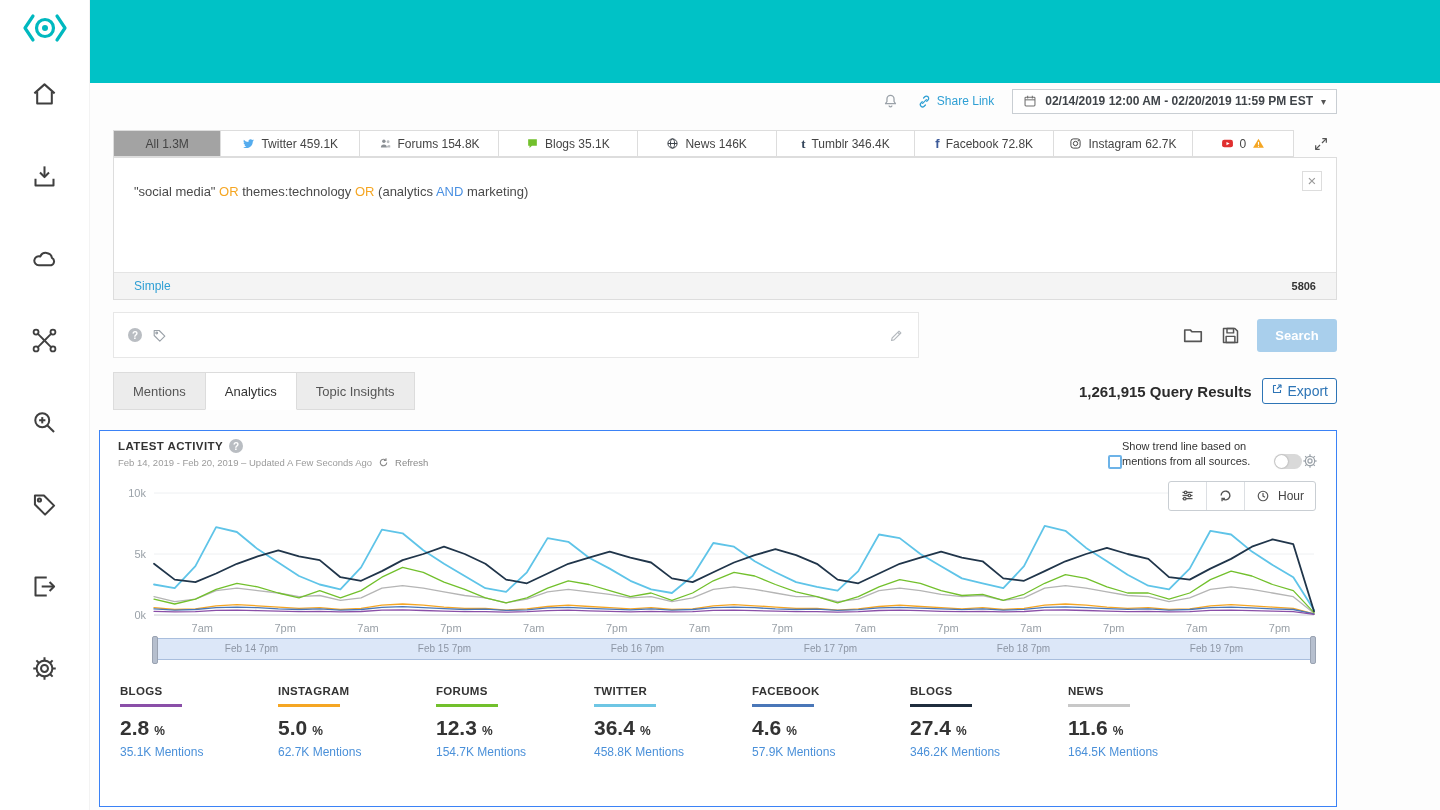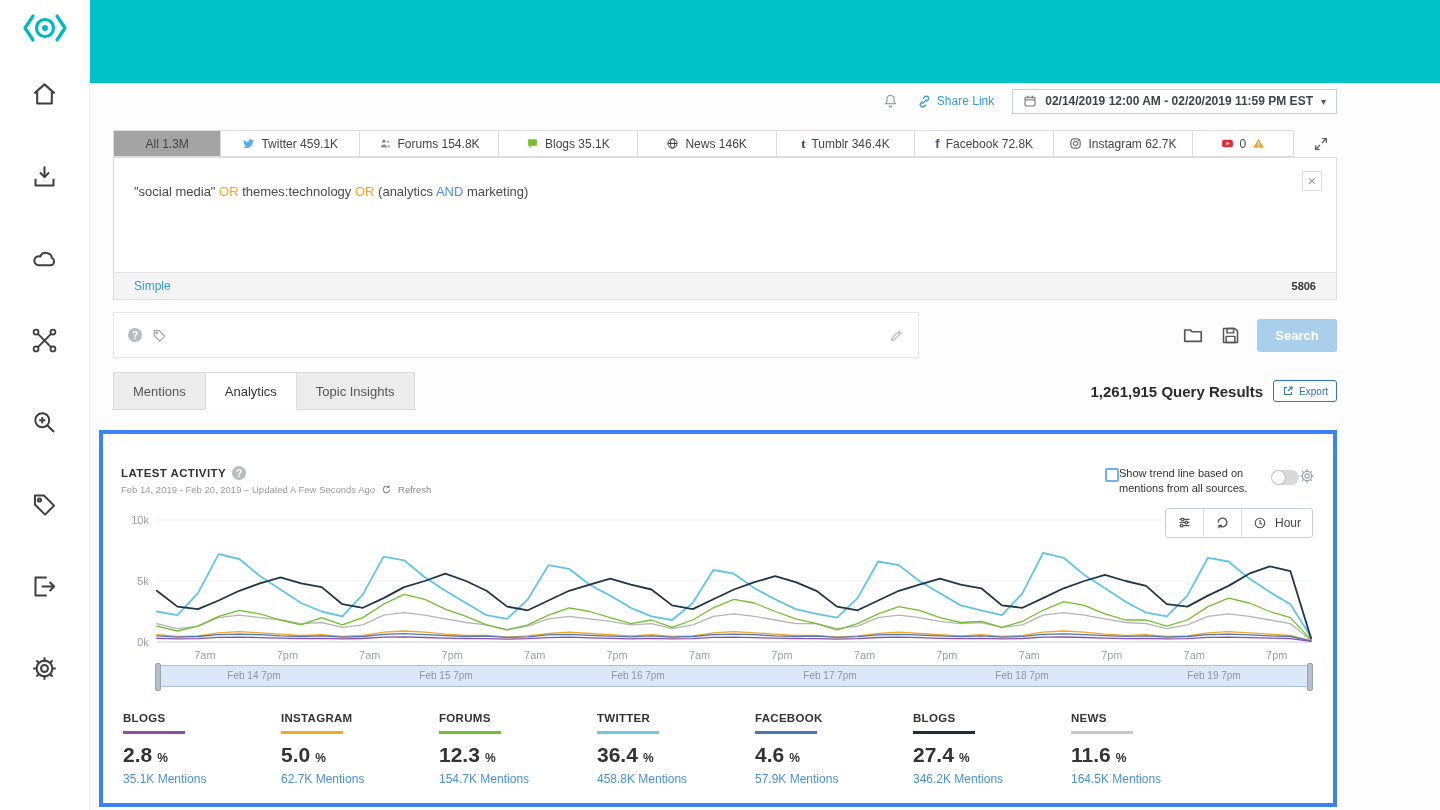--- a/index.html
+++ b/index.html
@@ -55,30 +55,30 @@
   .right-tools{display:flex;align-items:center;gap:16px;margin-left:auto}
   .tool-icon{cursor:pointer;display:flex}
   .search-btn{width:80px;height:33px;background:#a9cfec;color:#fff;font-weight:bold;font-size:13px;border:none;border-radius:3px;cursor:pointer;margin-left:0}
 
   
   .tabs-row{margin:14px 0 0 14px;display:flex;align-items:center}
   .nav-tab{height:38px;padding:0 19px;display:flex;align-items:center;font-size:13px;color:#555;background:#ececec;border:1px solid #dcdcdc;margin-right:-1px;cursor:pointer}
   .nav-tab.active{background:#fff;border-bottom-color:#fff;color:#333;position:relative;z-index:1}
   .results-wrap{margin-left:auto;display:flex;align-items:center;gap:10px}
   .results-count{font-size:15px;font-weight:bold;color:#2b2b2b}
-  .export-btn{display:flex;align-items:flex-end;gap:5px;border:1px solid #2e75b6;color:#2e75b6;background:#fff;font-size:10px;padding:4px 8px;border-radius:3px;cursor:pointer}
-
-  
-  .panel{margin-top:20px;border:4px solid #3b82f6;background:#fff;padding:32px 18px;height:377px}
+  .export-btn{display:flex;align-items:flex-start;gap:5px;border:1px solid #2e75b6;color:#2e75b6;background:#fff;font-size:14px;padding:4px 8px;border-radius:3px;cursor:pointer}
+
+  
+  .panel{margin-top:20px;border:1px solid #3b82f6;background:#fff;padding:8px 18px;height:377px}
   .panel-header{display:flex;align-items:flex-start}
   .ph-left .title-row{display:flex;align-items:center;gap:6px}
   .panel-title{font-size:11.5px;font-weight:bold;color:#333;letter-spacing:.4px}
   .subtitle-row{display:flex;align-items:center;gap:6px;margin-top:4px;font-size:9.5px;color:#9b9b9b}
   .refresh-label{color:#8a8a8a;cursor:pointer}
-  .ph-right{margin-left:auto;display:flex;align-items:flex-start;}
+  .ph-right{margin-left:auto;display:flex;align-items:flex-end;}
   .trend-check{width:14px;height:14px;border:2px solid #6db3e8;border-radius:2px;background:#fff;cursor:pointer;flex:none;margin-top:2px}
   .trend-label{width:152px;font-size:11px;color:#333;line-height:1.35}
   .toggle{width:28px;height:15px;border-radius:8px;background:#d9d9d9;position:relative;cursor:pointer;margin-top:4px;flex:none}
   .toggle::after{content:"";position:absolute;left:1px;top:1px;width:13px;height:13px;border-radius:50%;background:#fff;box-shadow:0 0 2px rgba(0,0,0,.35)}
   .gear-small{cursor:pointer;display:flex;margin-top:2px}
 
   
   .chart-wrap{position:relative;margin-top:14px}
   .chart-controls{position:absolute;right:2px;top:-2px;display:flex;border:1px solid #c9ced3;border-radius:3px;background:#fff;z-index:2}
   .seg{height:28px;display:flex;align-items:center;justify-content:center;padding:0 11px;border-left:1px solid #dcdfe3;cursor:pointer;font-size:12px;color:#444;gap:8px}

